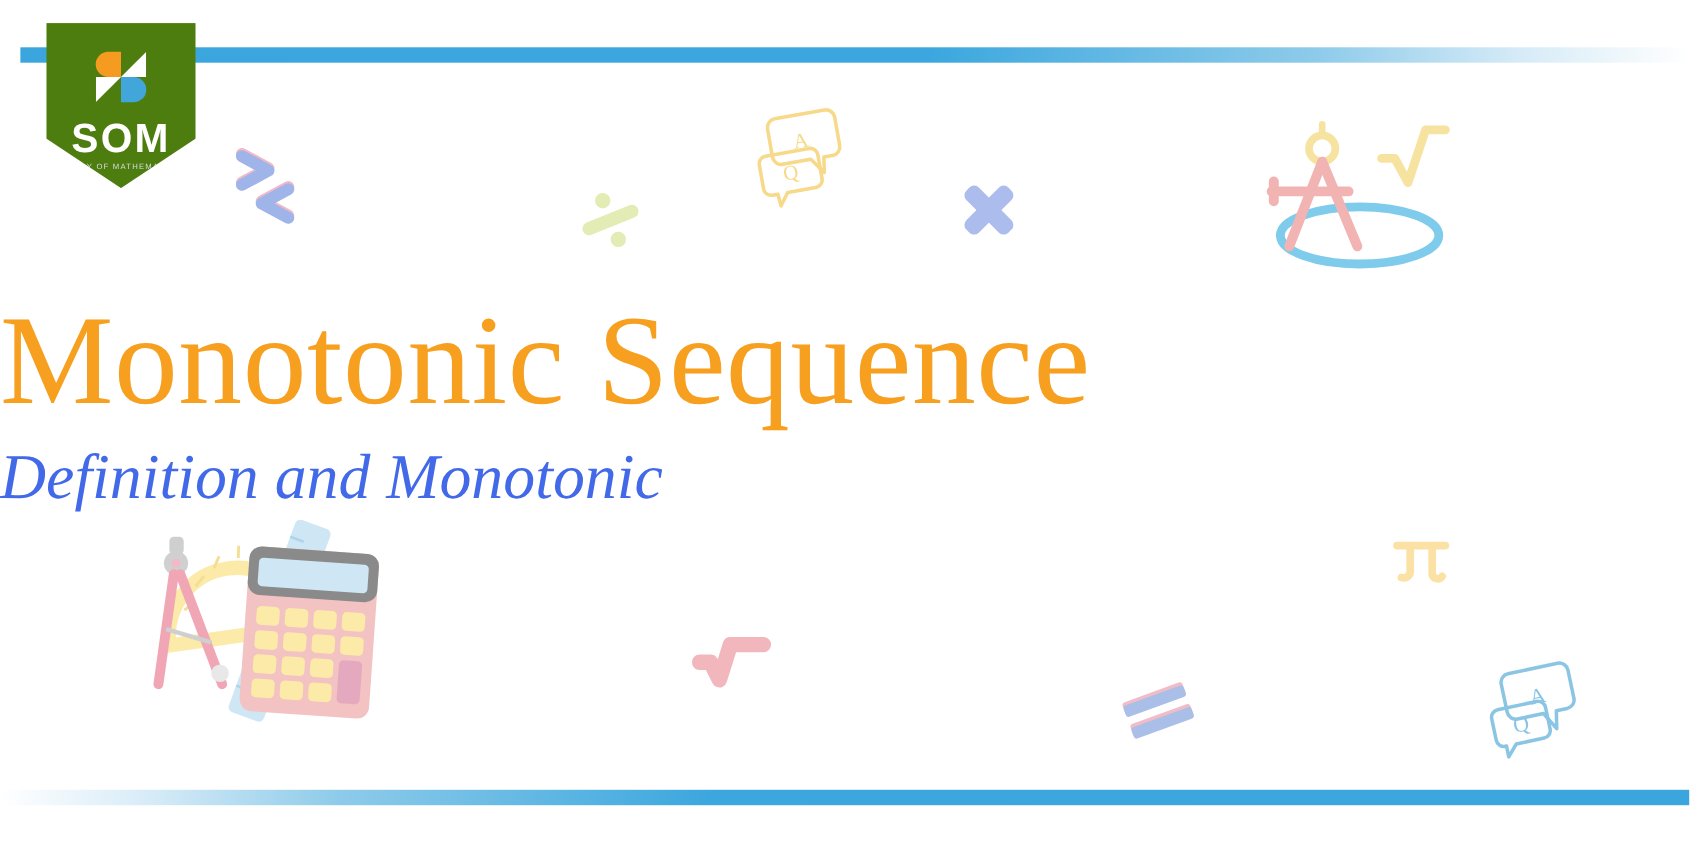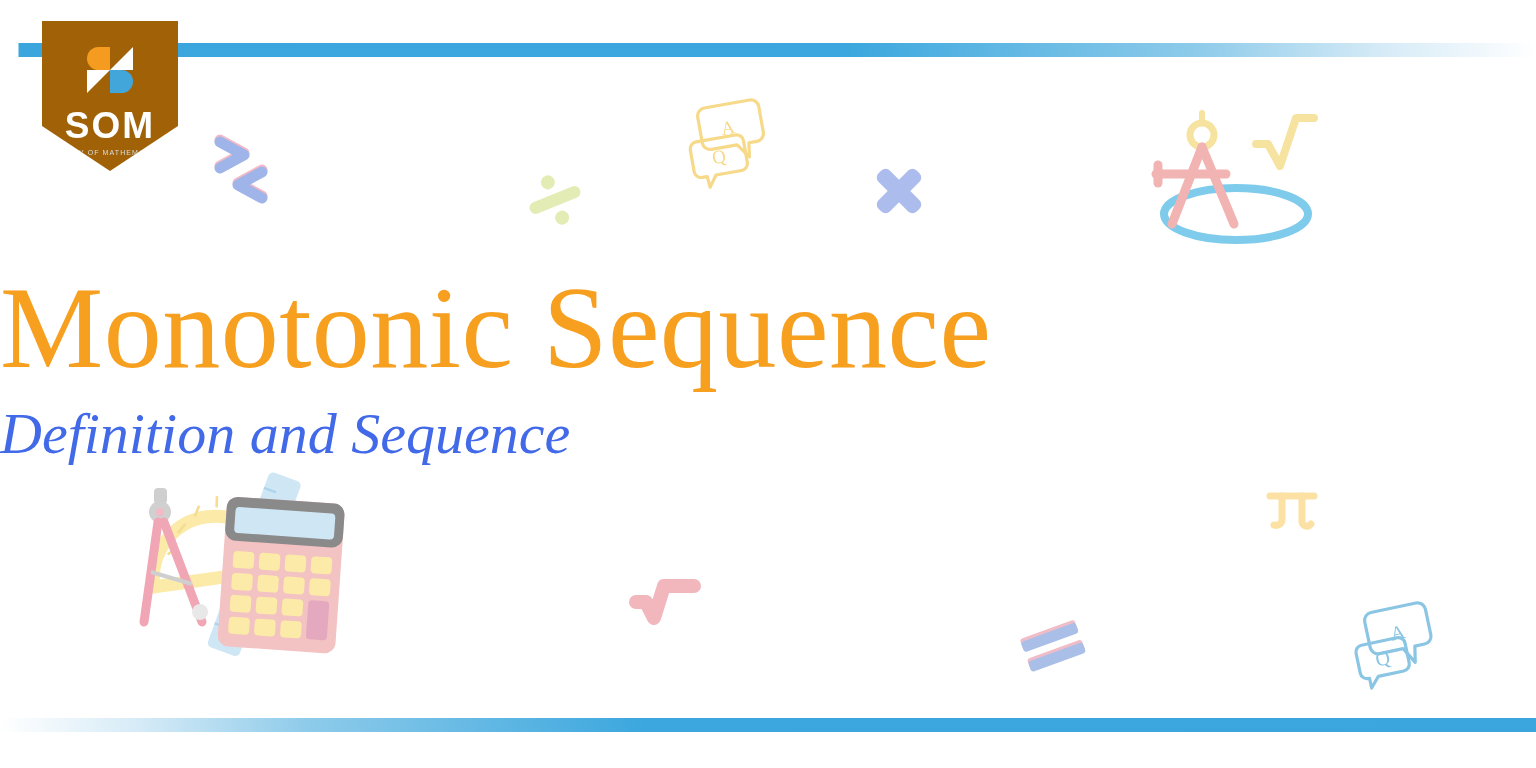--- a/index.html
+++ b/index.html
@@ -46,21 +46,21 @@
         #3aa6dd 100%);
   }
 
   
   .logo-badge {
     position: absolute;
     left: 42px;
     top: 21px;
     width: 136px;
     height: 150px;
-    background: #a16207;
+    background: #4d7c0f;
     clip-path: polygon(0% 0%, 100% 0%, 100% 70%, 50% 100%, 0% 70%);
     z-index: 6;
     display: flex;
     flex-direction: column;
     align-items: center;
   }
   .logo-mark {
     position: relative;
     width: 46px;
     height: 58px;
@@ -327,18 +327,18 @@
         <path d="M30 8 h46 a8 8 0 0 1 8 8 v26 a8 8 0 0 1 -8 8 h-10 l-3 16 l-9 -16 h-24 a8 8 0 0 1 -8 -8 v-26 a8 8 0 0 1 8 -8 z"></path>
         <text x="52" y="40" font-family="Liberation Serif, serif" font-size="20" fill="#8bc5e4" stroke="none" text-anchor="middle">A</text>
         <path d="M14 38 h36 a7 7 0 0 1 7 7 v20 a7 7 0 0 1 -7 7 h-26 l-9 10 l0 -10 h-1 a7 7 0 0 1 -7 -7 v-20 a7 7 0 0 1 7 -7 z"></path>
         <text x="32" y="62" font-family="Liberation Serif, serif" font-size="20" fill="#8bc5e4" stroke="none" text-anchor="middle">Q</text>
       </g>
     </svg>
   </div>
 
   <div class="title-block">
     <h1 class="main-title">Monotonic Sequence</h1>
-    <h2 class="sub-title">Definition and Sequence</h2>
+    <h2 class="sub-title">Definition and Monotonic</h2>
   </div>
 
   <div class="rule rule-bottom"></div>
 
 </div>
 
 </body></html>

